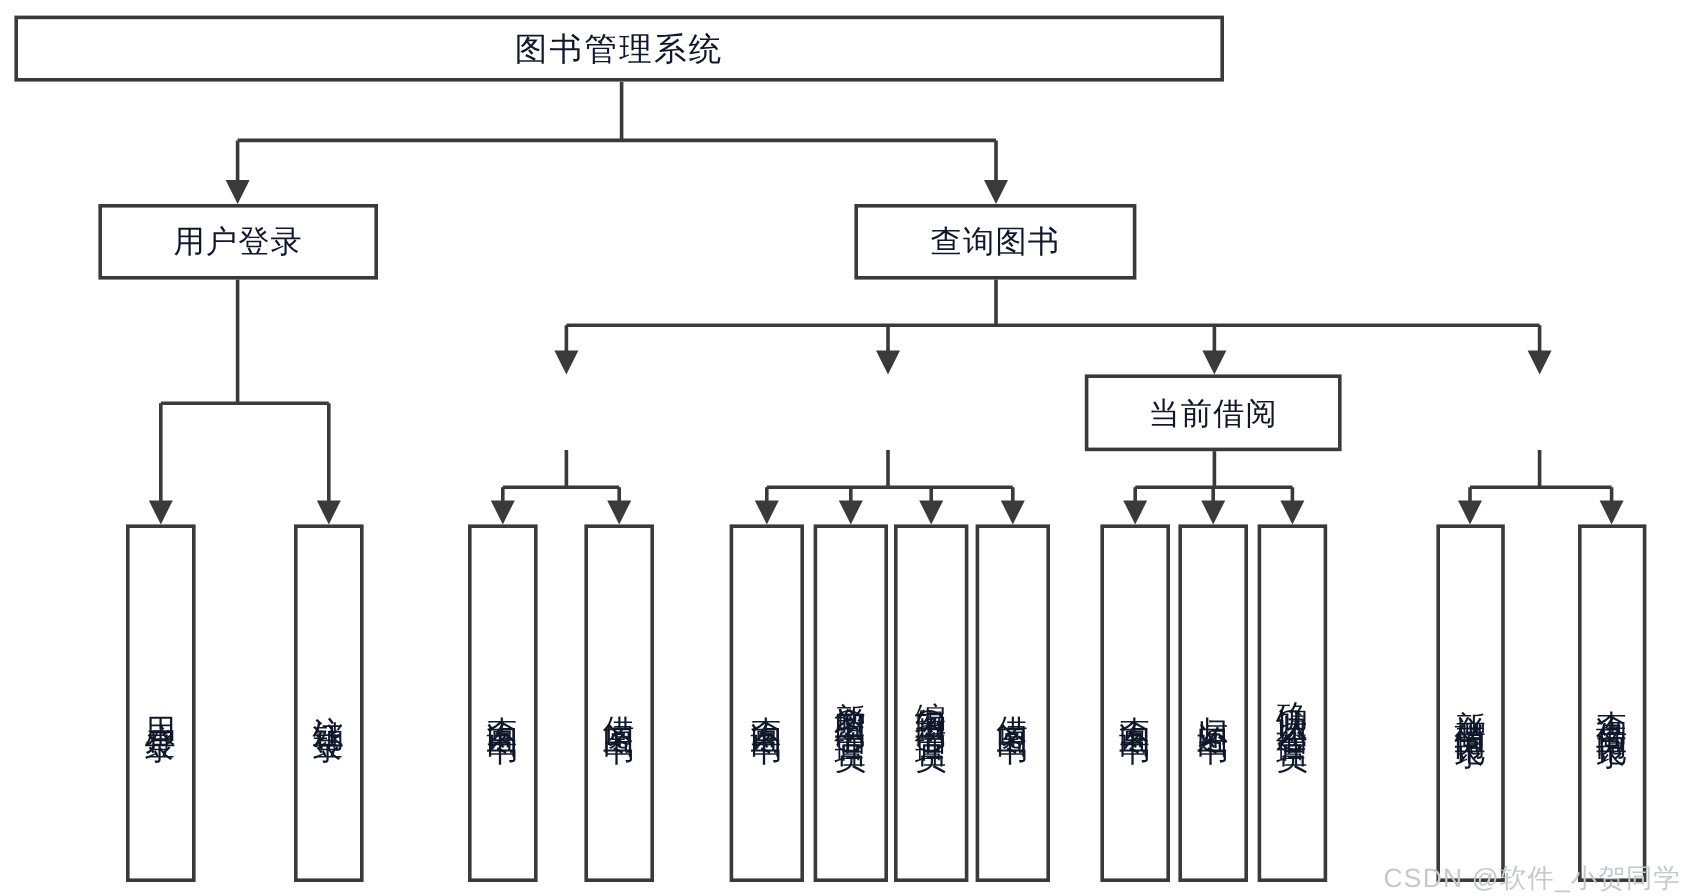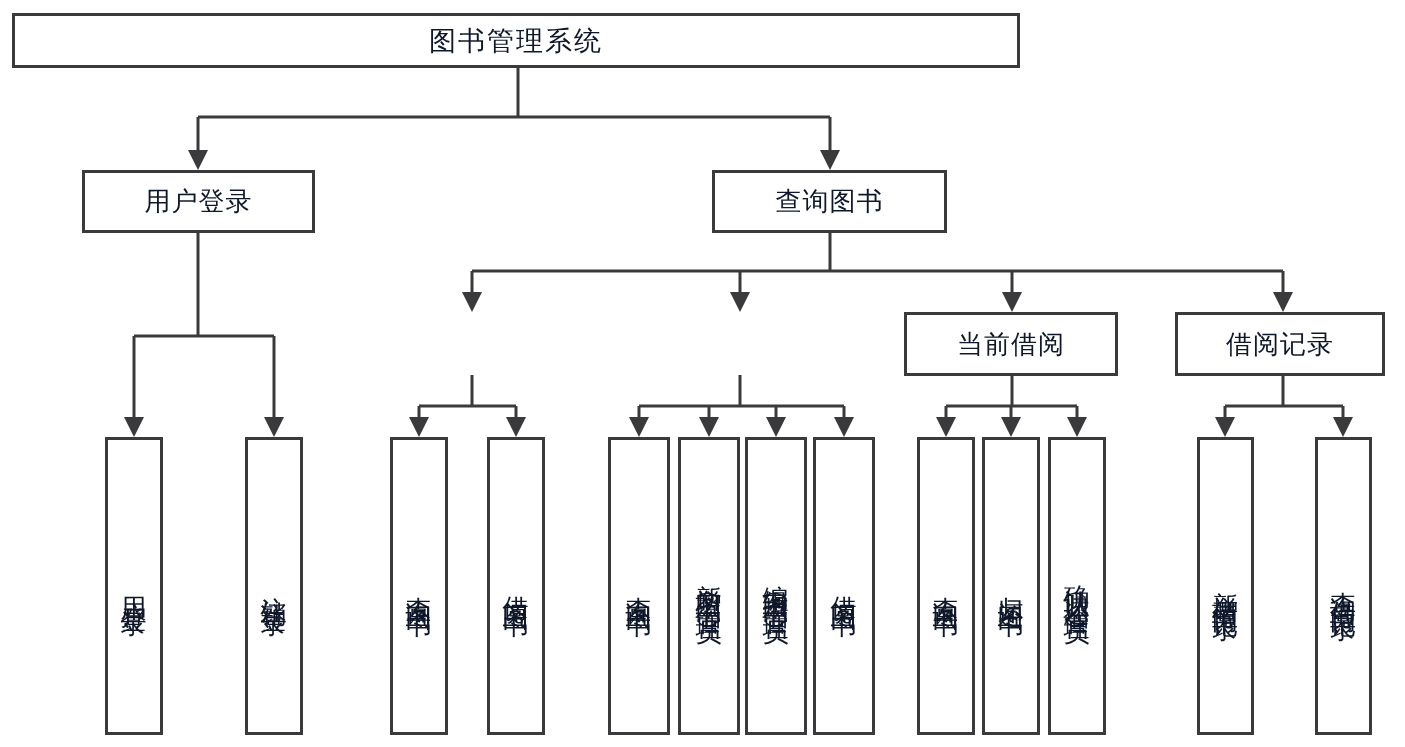--- a/index.html
+++ b/index.html
@@ -85,21 +85,20 @@
       <polygon points="1333,417 1353,417 1343,437"></polygon>
     </g>
   </svg>
 
   <div class="node hbox rootbox" style="left:12px;top:13px;width:1008px;height:55px">图书管理系统</div>
 
   <div class="node hbox" style="left:82px;top:170px;width:233px;height:63px">用户登录</div>
   <div class="node hbox" style="left:712px;top:170px;width:235px;height:63px">查询图书</div>
 
   <div class="node hbox" style="left:904px;top:312px;width:214px;height:64px">当前借阅</div>
-  <div class="node hbox" style="left:1175px;top:312px;width:210px;height:64px">借阅记录</div>
 
   <div class="node vbox" style="left:105px">
     <span class="vtext">用户登录</span>
   </div>
   <div class="node vbox" style="left:245px">
     <span class="vtext">注销登录</span>
   </div>
 
   <div class="node vbox" style="left:390px">
     <span class="vtext">查询图书</span>
@@ -131,14 +130,15 @@
     <span class="vtext">确认归还（管理员）</span>
   </div>
 
   <div class="node vbox" style="left:1197px;width:57px">
     <span class="vtext">新增借阅记录</span>
   </div>
   <div class="node vbox" style="left:1315px;width:57px">
     <span class="vtext">查询借阅记录</span>
   </div>
 
+  <div class="watermark">CSDN @软件_小贺同学</div>
 
 </div>
 
 </body></html>

